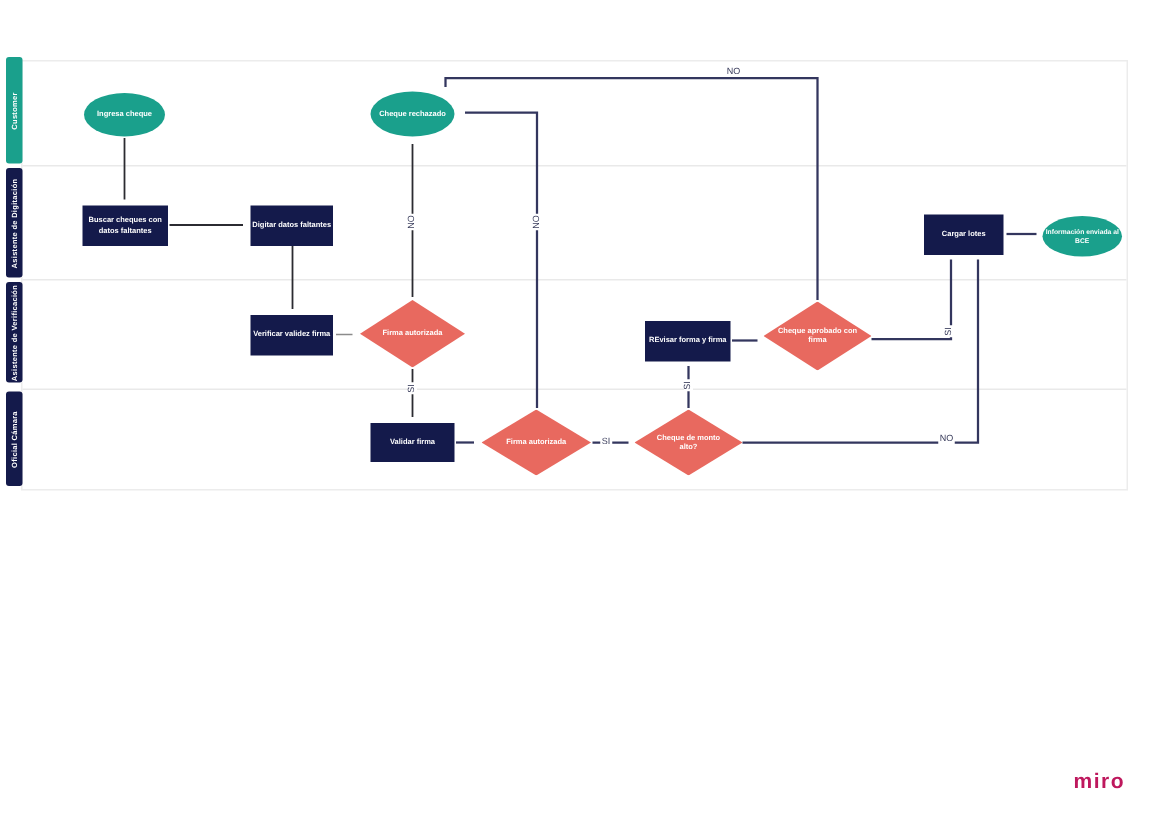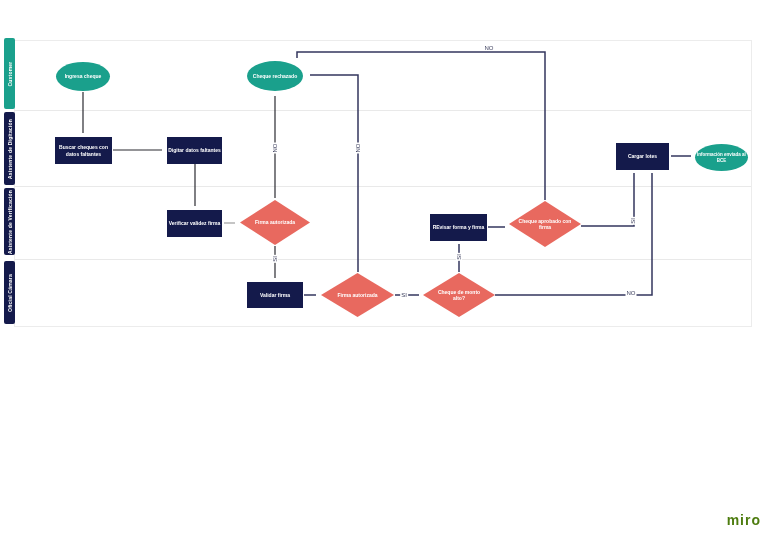--- a/index.html
+++ b/index.html
@@ -31,21 +31,21 @@
   
   svg.edges{position:absolute;left:0;top:0;width:768px;height:542px;pointer-events:none;}
   svg.edges path{fill:none;}
   .stroke-dark{stroke:#2b2b31;stroke-width:1.2;}
   .stroke-navy{stroke:var(--line,#33365E);stroke-width:1.5;}
   .stroke-gray{stroke:#8b8b8b;stroke-width:1;}
   .edge-label{position:absolute;font-size:6px;color:#3a3d5c;background:#fff;
               padding:0 1px;transform:translate(-50%,-50%);white-space:nowrap;}
   .edge-label.rot{transform:translate(-50%,-50%) rotate(-90deg);}
   
-  .watermark{position:absolute;right:7px;bottom:14px;color:#4d7c0f;
+  .watermark{position:absolute;right:18px;bottom:14px;color:#be185d;
              font-size:14px;font-weight:bold;letter-spacing:1px;}
 </style>
 </head>
 <body>
 
 <div id="canvas">
 
   <div class="frame">
     <div class="lane-divider" style="top:69px"></div>
     <div class="lane-divider" style="top:145px"></div>

